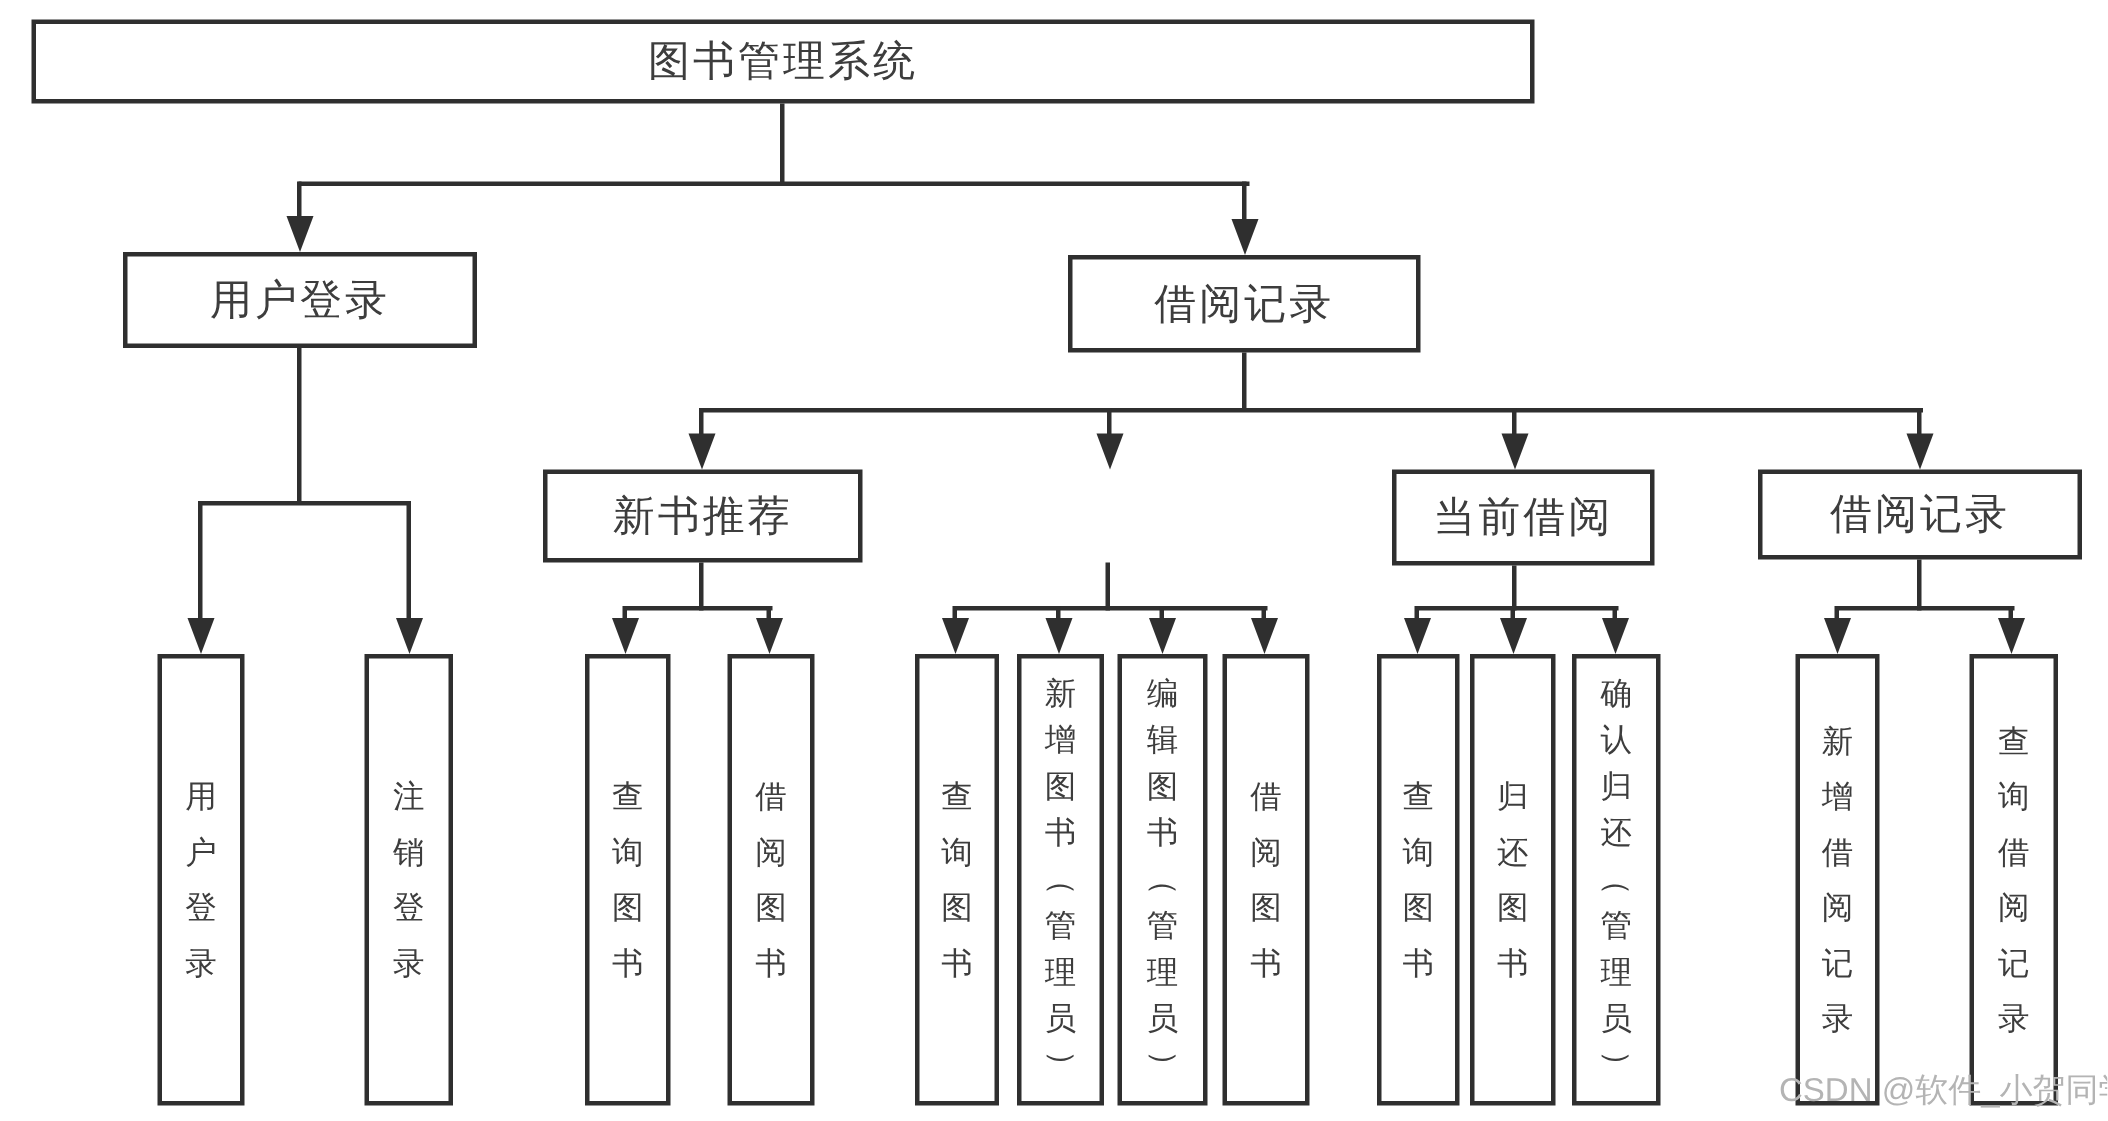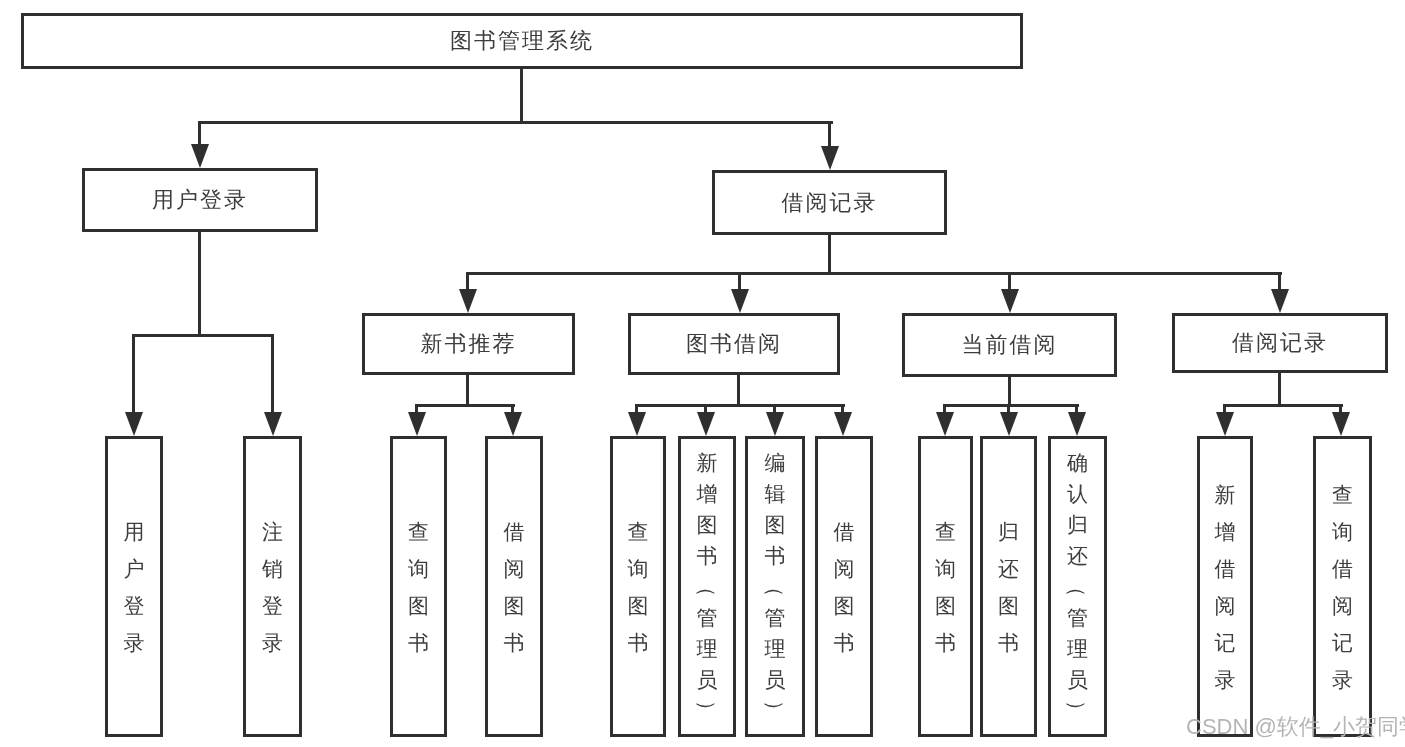--- a/index.html
+++ b/index.html
@@ -14,21 +14,21 @@
   .hbox {
     position: absolute;
     box-sizing: border-box;
     border: 3px solid #2f2f2f;
     background: #ffffff;
     display: flex;
     align-items: center;
     justify-content: center;
   }
   .hbox span {
-    font-size: 22px;
+    font-size: 28px;
     color: #3d3d3d;
     letter-spacing: 2px;
     white-space: nowrap;
   }
   .vbox {
     position: absolute;
     box-sizing: border-box;
     top: 436px;
     height: 301px;
     border: 3px solid #2f2f2f;
@@ -76,24 +76,21 @@
   <div class="hbox" style="left:82px; top:168px; width:236px; height:64px;">
     <span>用户登录</span>
   </div>
   <div class="hbox" style="left:712px; top:170px; width:235px; height:65px;">
     <span>借阅记录</span>
   </div>
 
   <div class="hbox" style="left:362px; top:313px; width:213px; height:62px;text-align:center;">
     <span>新书推荐</span>
   </div>
-  <div class="hbox" style="left:628px; top:313px; width:212px; height:62px;">
-    <span>图书借阅</span>
-  </div>
-  <div class="hbox" style="left:902px; top:313px; width:215px; height:64px;justify-content:center;">
+  <div class="hbox" style="left:928px; top:313px; width:175px; height:64px;justify-content:center;">
     <span>当前借阅</span>
   </div>
   <div class="hbox" style="left:1172px; top:313px; width:216px; height:60px;">
     <span>借阅记录</span>
   </div>
 
   <div class="vbox" style="left:105px; width:58px;">
       <div class="vchar">用</div>
       <div class="vchar">户</div>
       <div class="vchar">登</div>

